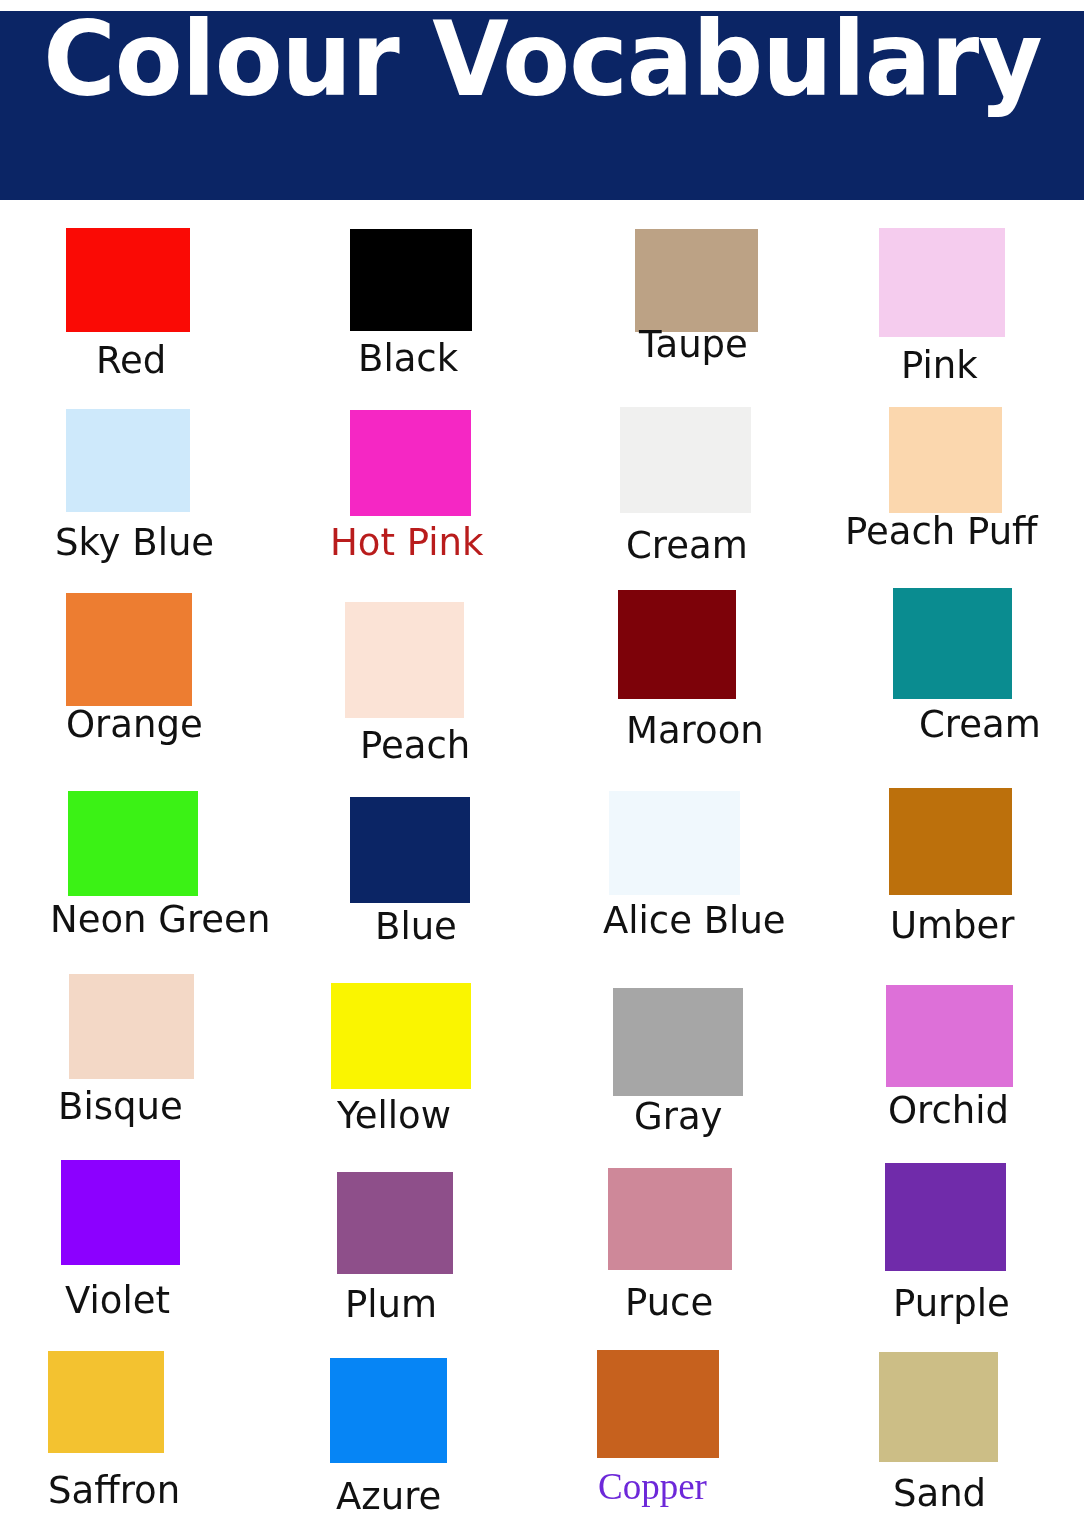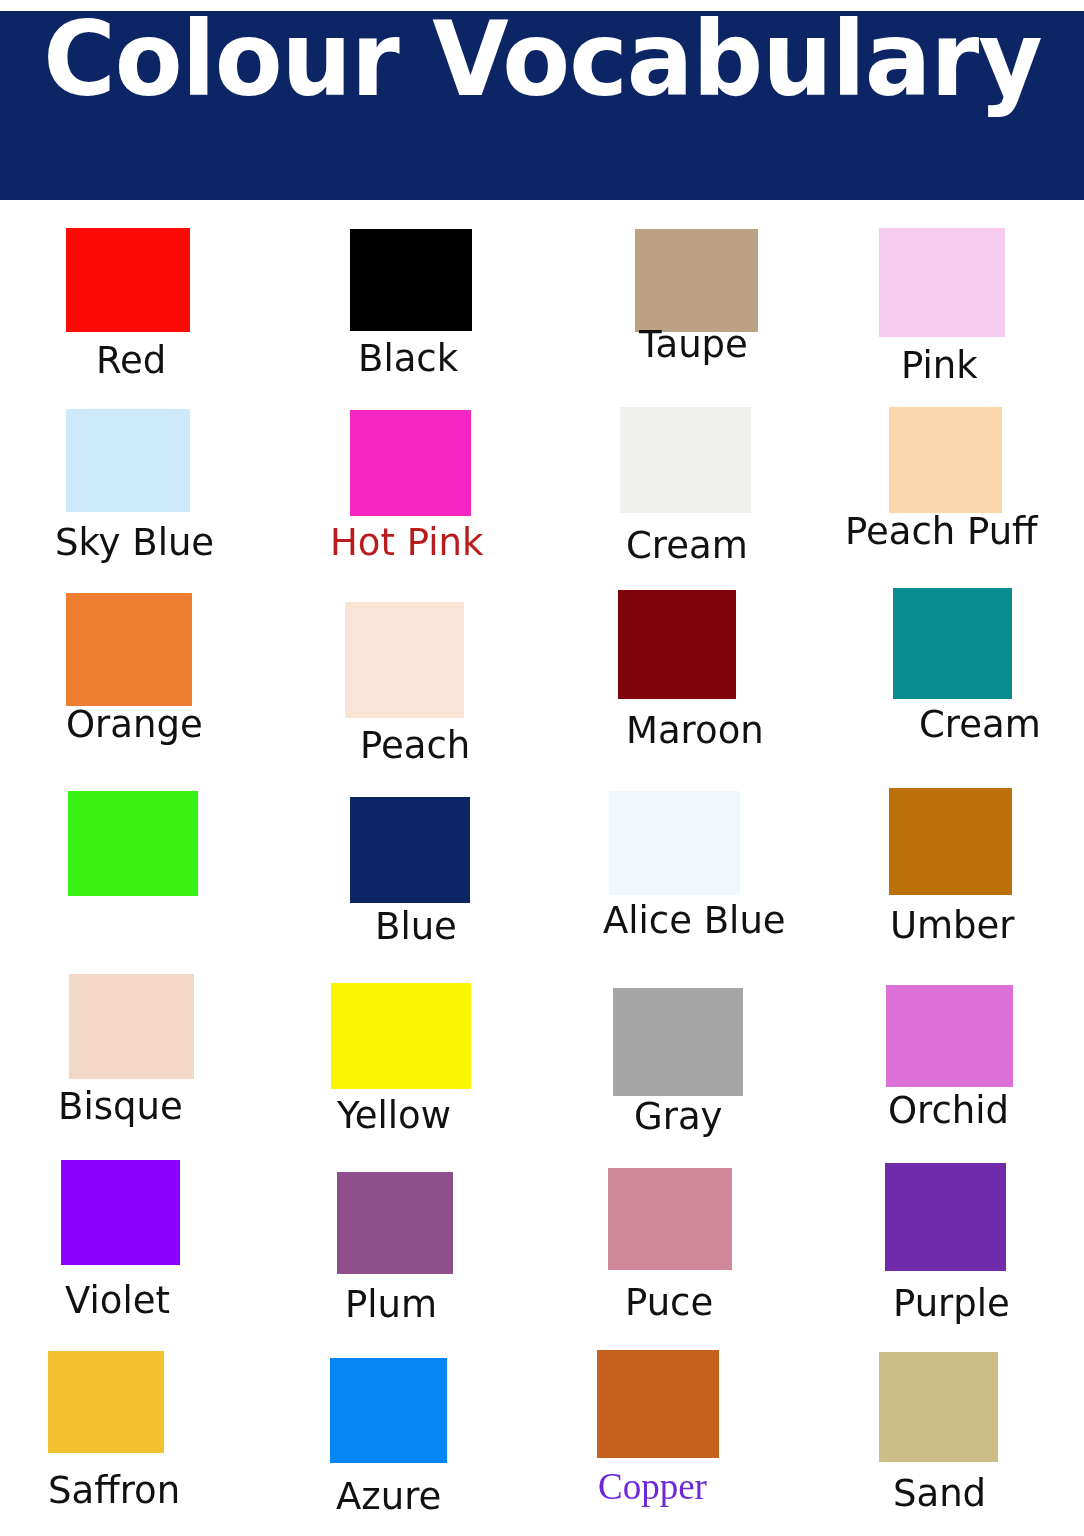--- a/index.html
+++ b/index.html
@@ -86,20 +86,21 @@
     <div class="swatch-label" style="position: absolute; left: 845px; top: 313px; color: rgb(17, 17, 17);">Peach Puff</div>
     <div class="swatch-chip" style="position: absolute; left: 66px; top: 393px; width: 126px; height: 113px; background: rgb(237, 125, 49);"></div>
     <div class="swatch-label" style="position: absolute; left: 66px; top: 506px; color: rgb(17, 17, 17);">Orange</div>
     <div class="swatch-chip" style="position: absolute; left: 345px; top: 402px; width: 119px; height: 116px; background: rgb(251, 227, 214);"></div>
     <div class="swatch-label" style="position: absolute; left: 360px; top: 527px; color: rgb(17, 17, 17);">Peach</div>
     <div class="swatch-chip" style="position: absolute; left: 618px; top: 390px; width: 118px; height: 109px; background: rgb(125, 2, 9);"></div>
     <div class="swatch-label" style="position: absolute; left: 626px; top: 512px; color: rgb(17, 17, 17);">Maroon</div>
     <div class="swatch-chip" style="position: absolute; left: 893px; top: 388px; width: 119px; height: 111px; background: rgb(10, 140, 144);"></div>
     <div class="swatch-label" style="position: absolute; left: 919px; top: 506px; color: rgb(17, 17, 17);">Cream</div>
     <div class="swatch-chip" style="position: absolute; left: 68px; top: 591px; width: 130px; height: 105px; background: rgb(59, 242, 21);"></div>
+    <div class="swatch-label" style="position: absolute; left: 50px; top: 701px; color: rgb(17, 17, 17);">Neon Green</div>
     <div class="swatch-chip" style="position: absolute; left: 350px; top: 597px; width: 120px; height: 106px; background: rgb(11, 37, 101);"></div>
     <div class="swatch-label" style="position: absolute; left: 375px; top: 708px; color: rgb(17, 17, 17);">Blue</div>
     <div class="swatch-chip" style="position: absolute; left: 609px; top: 591px; width: 131px; height: 104px; background: rgb(240, 248, 253);"></div>
     <div class="swatch-label" style="position: absolute; left: 603px; top: 702px; color: rgb(17, 17, 17);">Alice Blue</div>
     <div class="swatch-chip" style="position: absolute; left: 889px; top: 588px; width: 123px; height: 107px; background: rgb(188, 112, 12);"></div>
     <div class="swatch-label" style="position: absolute; left: 890px; top: 707px; color: rgb(17, 17, 17);">Umber</div>
     <div class="swatch-chip" style="position: absolute; left: 69px; top: 774px; width: 125px; height: 105px; background: rgb(243, 216, 198);"></div>
     <div class="swatch-label" style="position: absolute; left: 58px; top: 888px; color: rgb(17, 17, 17);">Bisque</div>
     <div class="swatch-chip" style="position: absolute; left: 331px; top: 783px; width: 140px; height: 106px; background: rgb(250, 245, 0);"></div>
     <div class="swatch-label" style="position: absolute; left: 337px; top: 897px; color: rgb(17, 17, 17);">Yellow</div>

